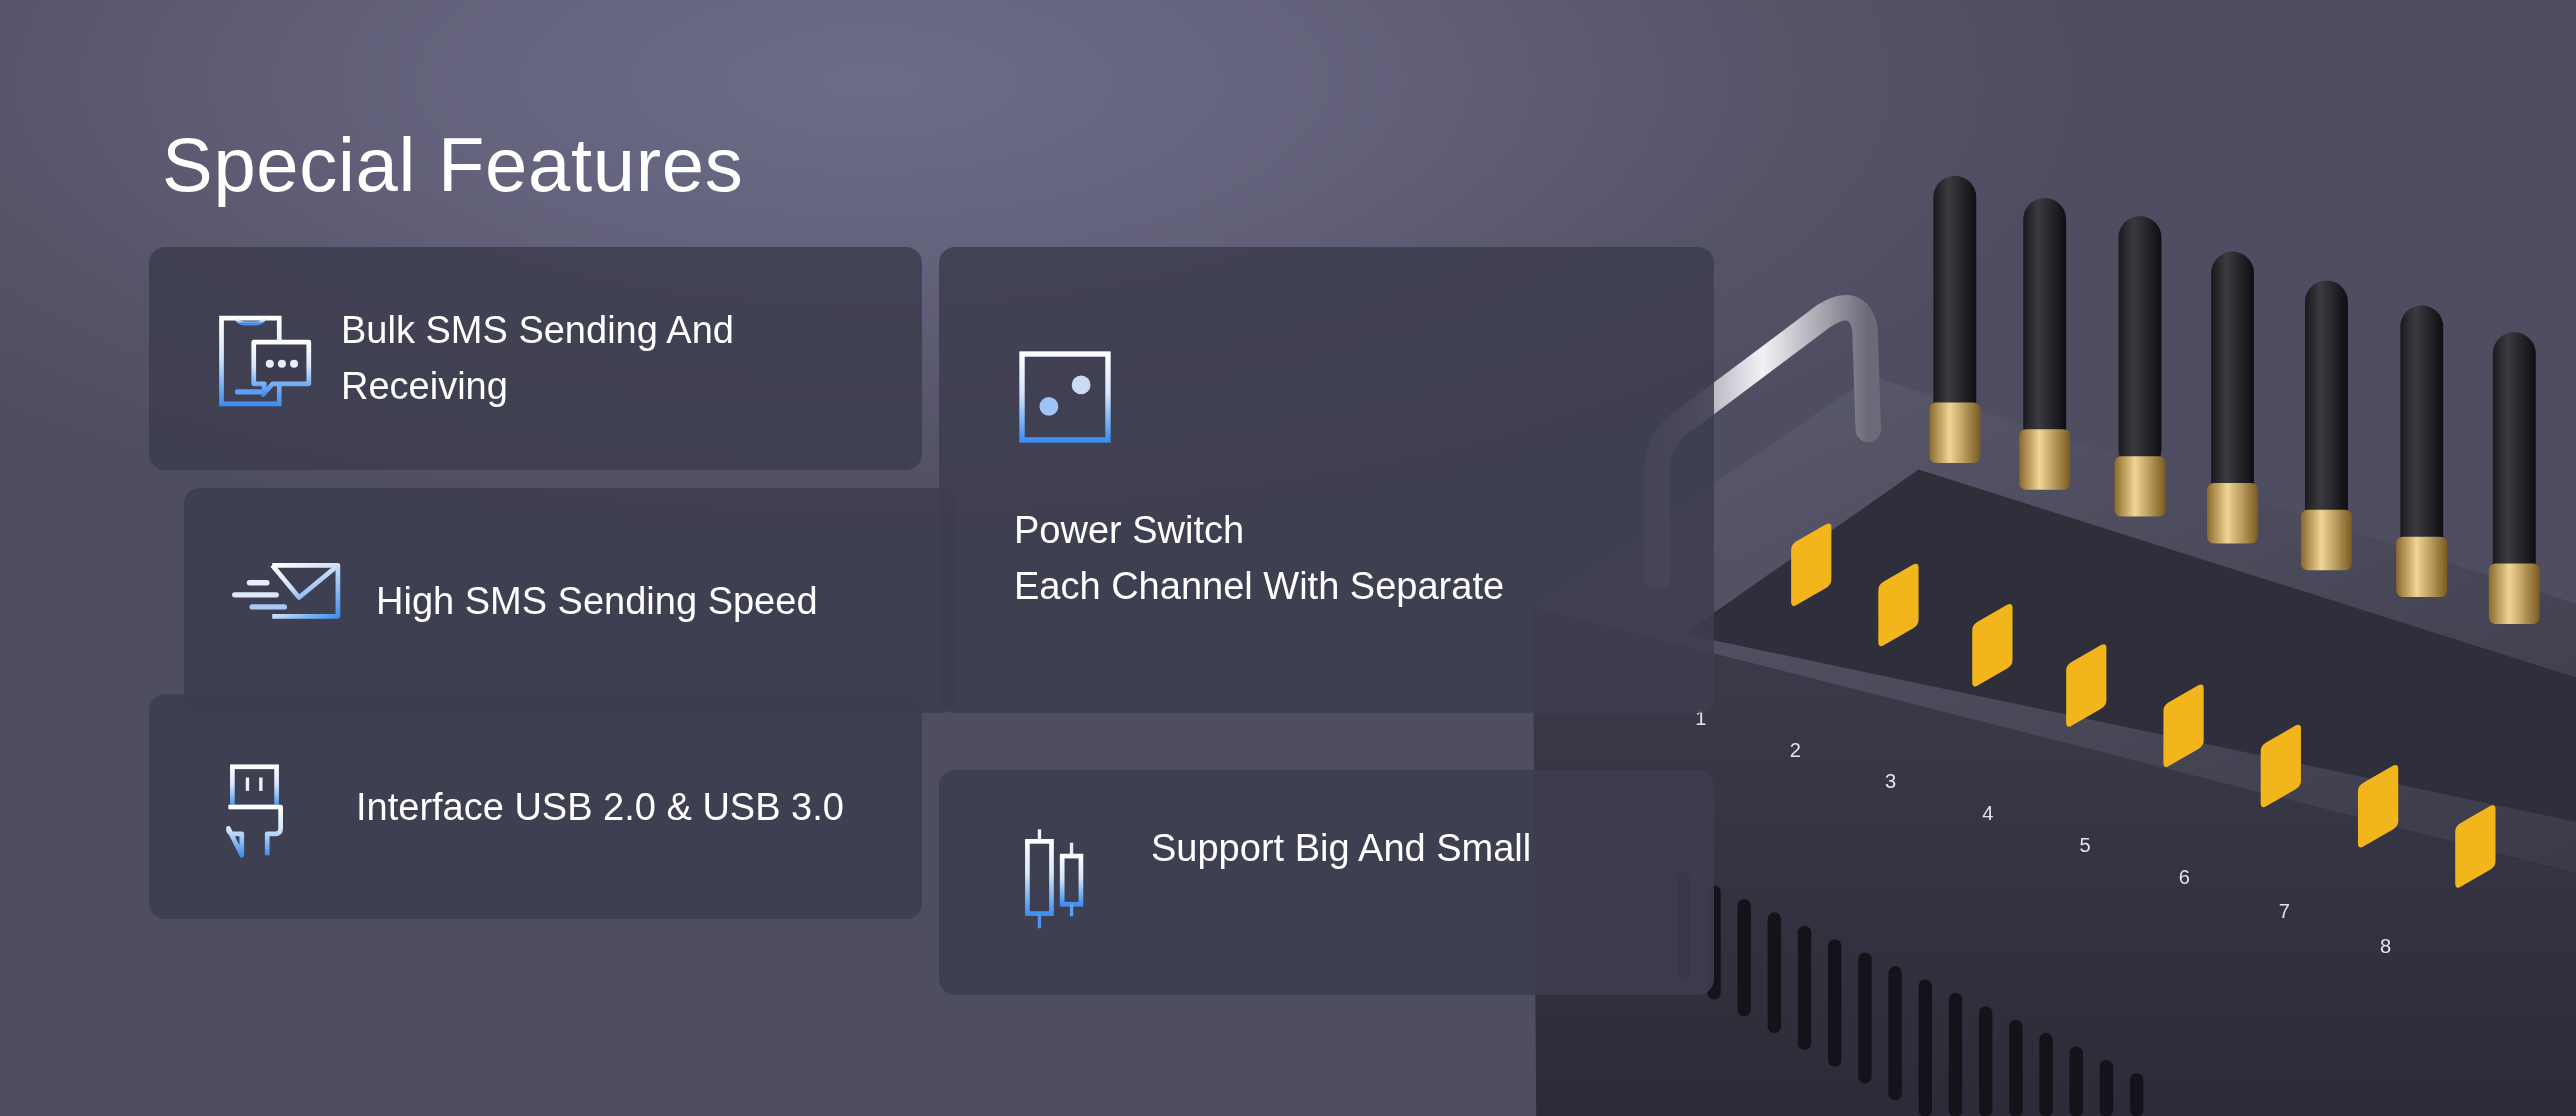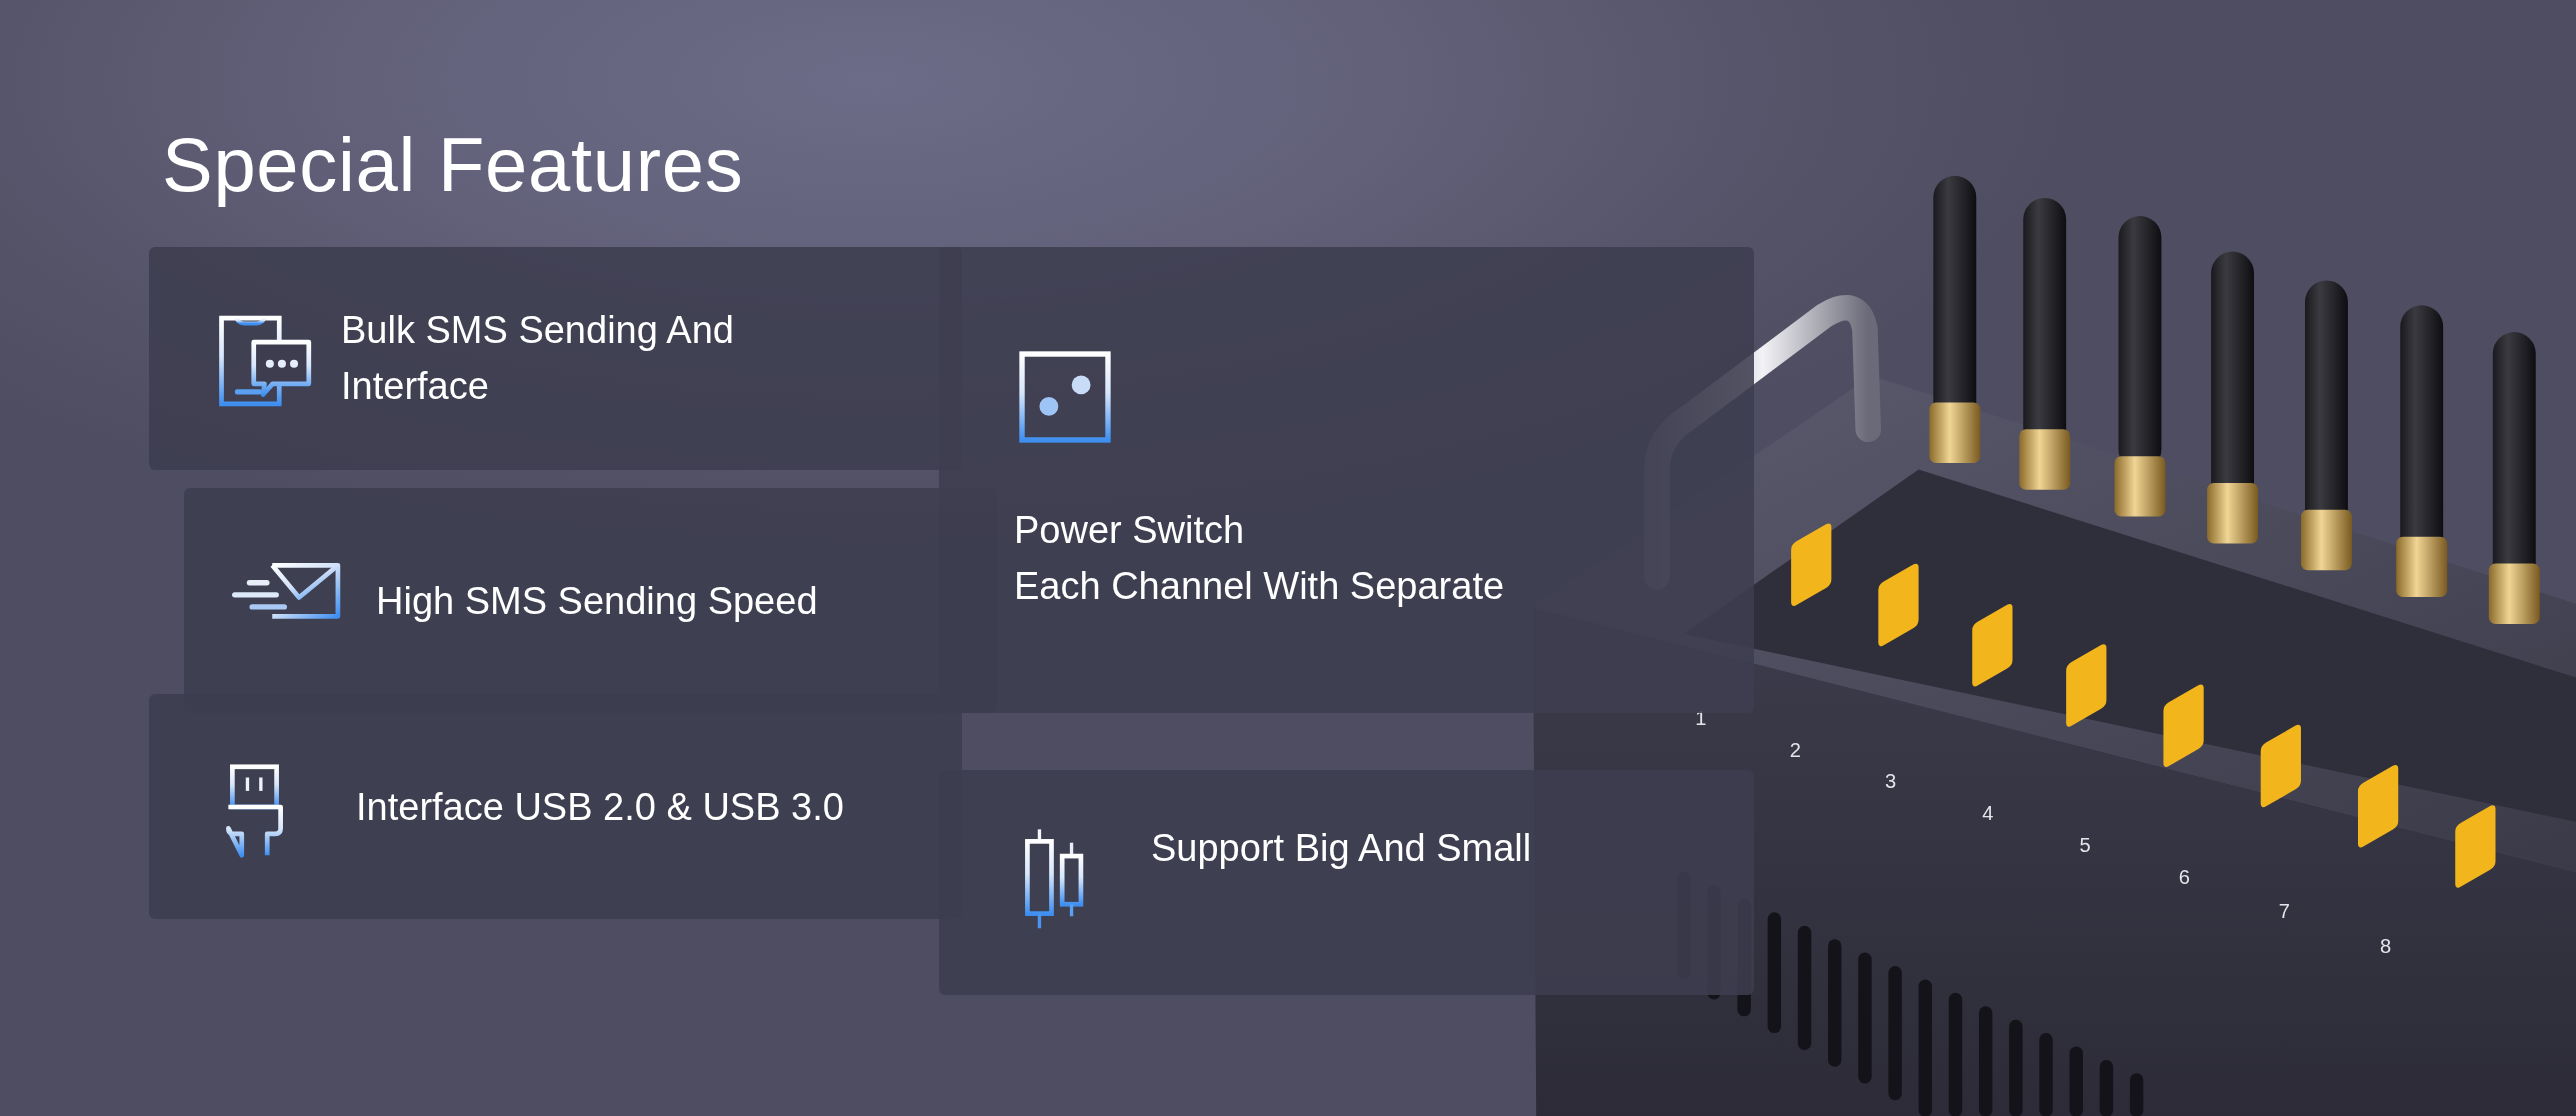--- a/index.html
+++ b/index.html
@@ -8,23 +8,23 @@
     font-family:"Liberation Sans", "DejaVu Sans", sans-serif;
     background: radial-gradient(ellipse 1208px 470px at 872px 81px, #6c6c88 0%, #626079 45%, #565469 75%, #4f4d62 100%);
   }
   .title {
     position:absolute; left:162px; top:72px;
     font-size:76px; color:#ffffff; font-weight:400; letter-spacing:0.7px; line-height:1.1;
   }
   
   .device { position:absolute; left:0; top:0; width:2576px; height:1117px; }
   .card {
-    position:absolute; border-radius:6px;
+    position:absolute; border-radius:16px;
     background:rgba(62,61,80,0.88);
-    display:flex; align-items:center;padding-left:40px;
+    display:flex; align-items:center;
   }
   .card .icon { position:absolute; }
   .card .text {
     position:absolute; color:#ffffff; font-size:38px; line-height:56px; font-weight:400;
   }
 </style>
 </head>
 <body>
 
 <svg width="0" height="0" style="position:absolute">
@@ -157,21 +157,21 @@
     <path d="M8,6 H94 V134 H8 Z" fill="none" stroke="url(#ig)" stroke-width="7"></path>
     <path d="M30,6 Q34,14 42,14 H60 Q68,14 72,6" fill="none" stroke="url(#ig)" stroke-width="6"></path>
     <path d="M56,42 H138 V104 H84 L70,120 L72,104 H56 Z" fill="#3e3d50" stroke="url(#ig)" stroke-width="7" stroke-linejoin="round"></path>
     <circle cx="80" cy="74" r="6" fill="#e6eefc"></circle>
       <circle cx="98" cy="74" r="6" fill="#e6eefc"></circle>
       <circle cx="116" cy="74" r="6" fill="#e6eefc"></circle>
     <rect x="28" y="112" width="40" height="8" rx="3" fill="#5aa0f2"></rect>
   </svg>
   <div class="text" style="left:192px;top:55px;">
     <div>Bulk SMS Sending And</div>
-    <div>Interface</div>
+    <div>Receiving</div>
   </div>
 </div>
 
 <div class="card" style="left:149px;top:488px;width:773px;height:225px;margin-left:35px;">
   <svg class="icon" style="left:48px;top:72px" width="114" height="67" viewBox="0 0 170 100">
     <path d="M60,8 H158 V84 H60" fill="none" stroke="url(#igh)" stroke-width="7" stroke-linejoin="round"></path>
     <path d="M60,8 L100,56 L158,8" fill="none" stroke="url(#igh)" stroke-width="7" stroke-linejoin="round"></path>
     <rect x="22" y="30" width="34" height="8" rx="4" fill="#e8eef8"></rect>
     <rect x="0" y="48" width="70" height="8" rx="4" fill="#dde8f8"></rect>
     <rect x="26" y="66" width="56" height="8" rx="4" fill="#a9c9f4"></rect>

